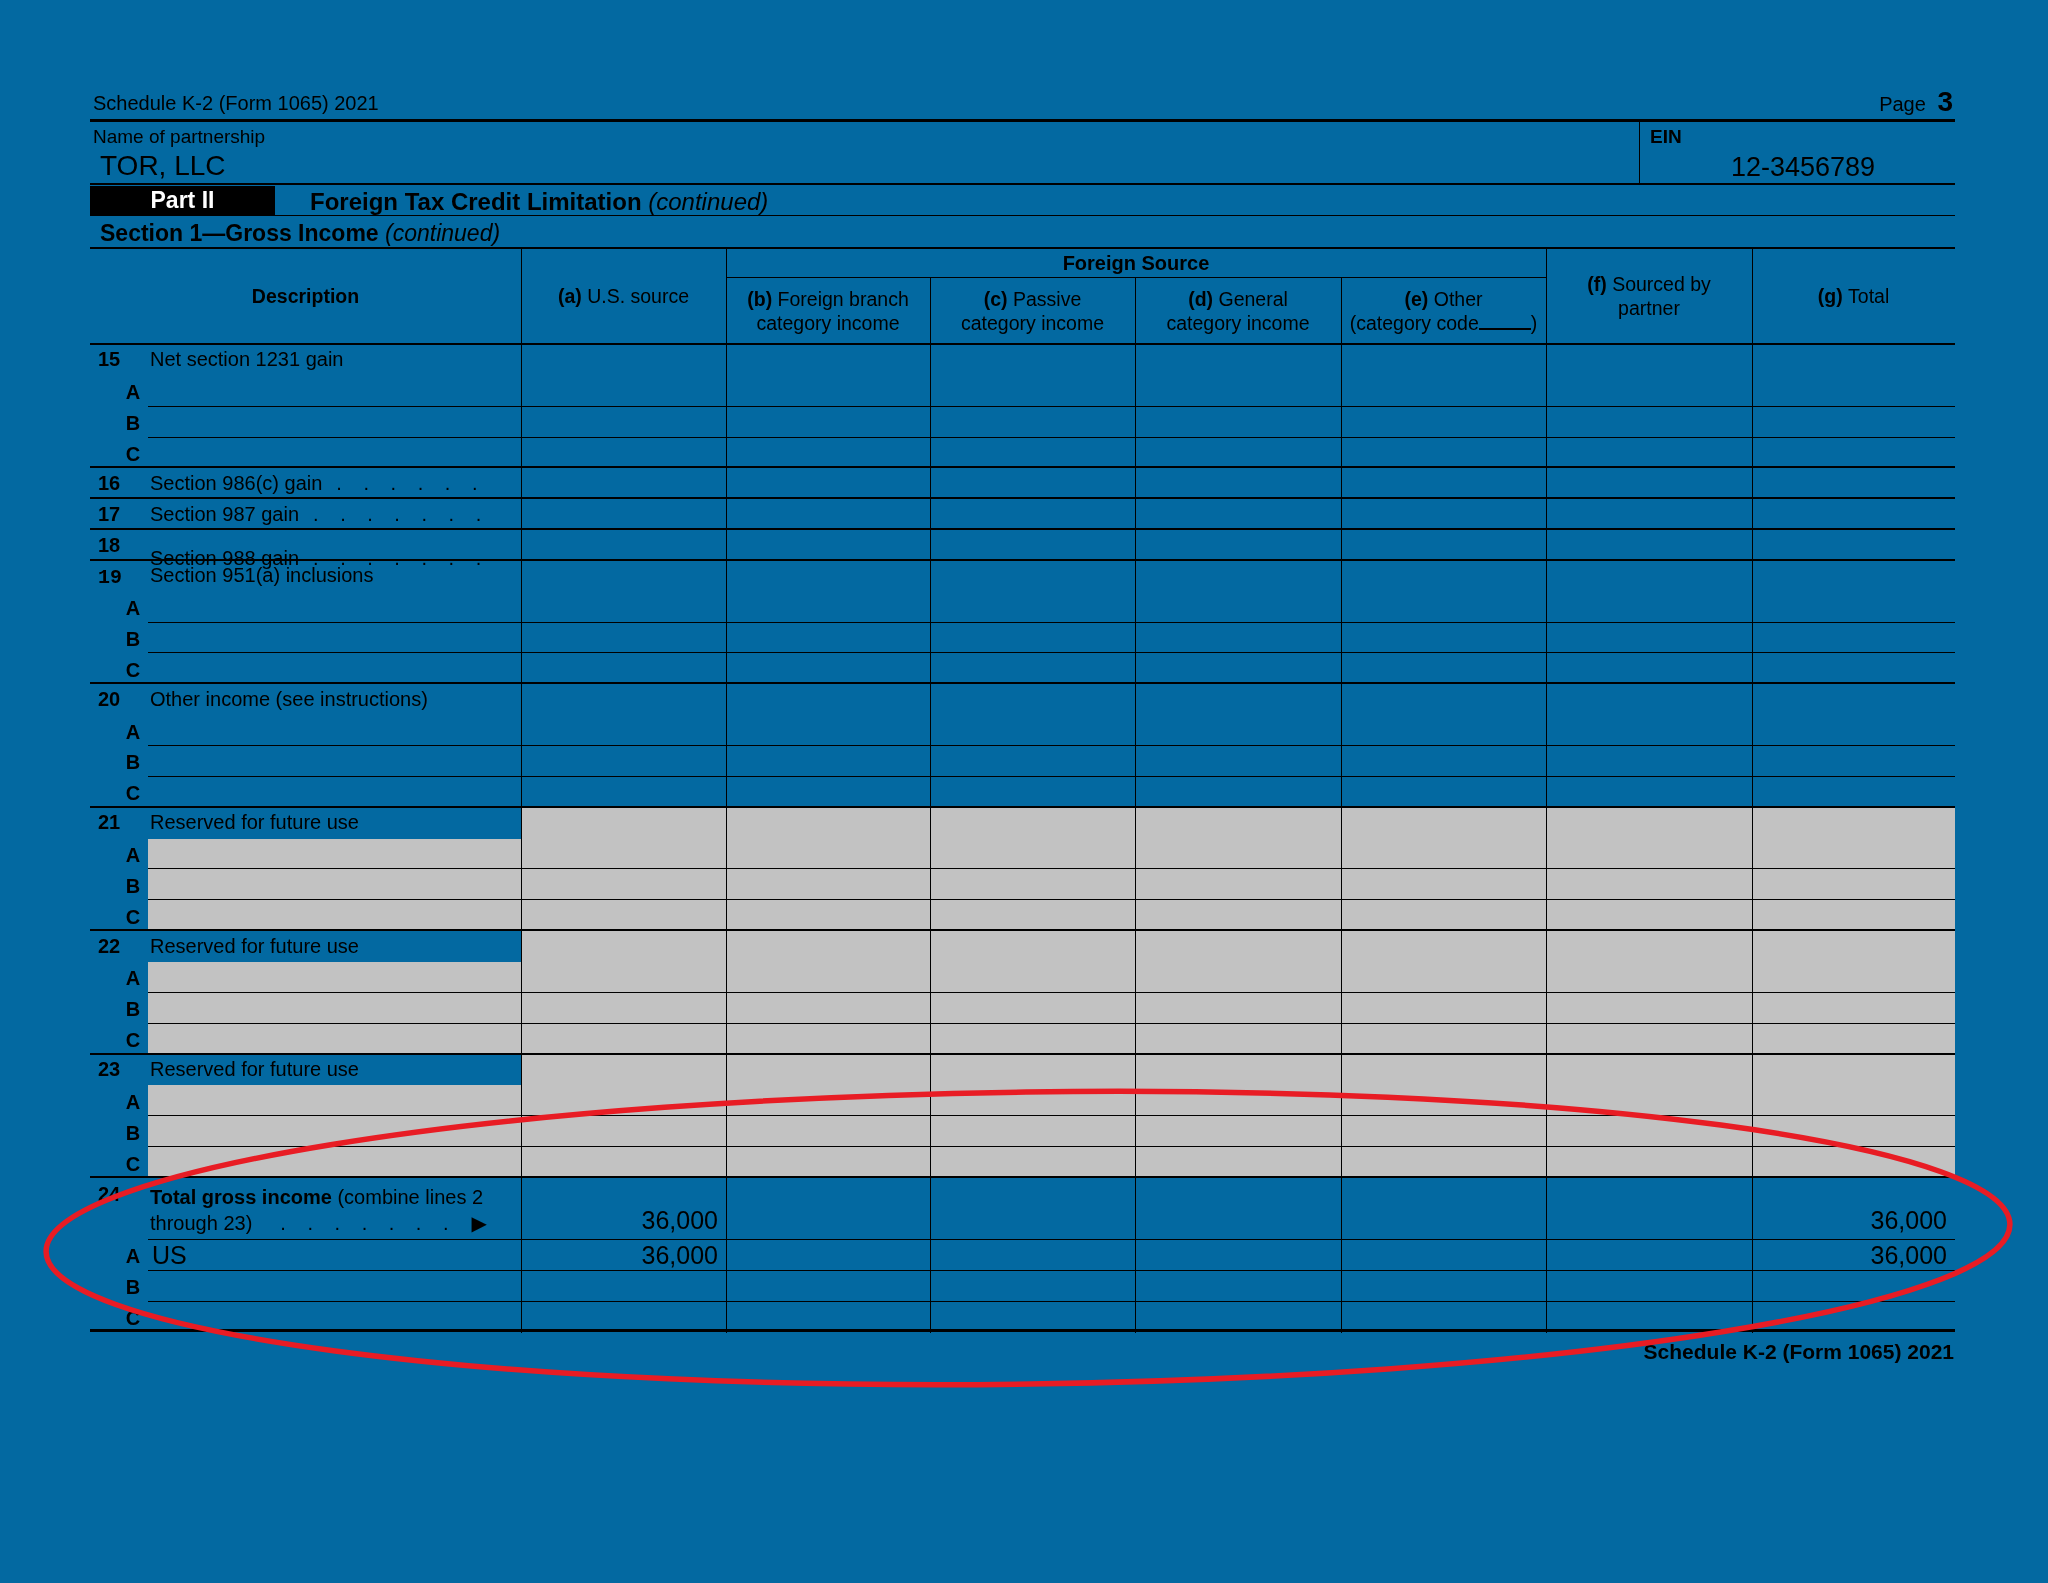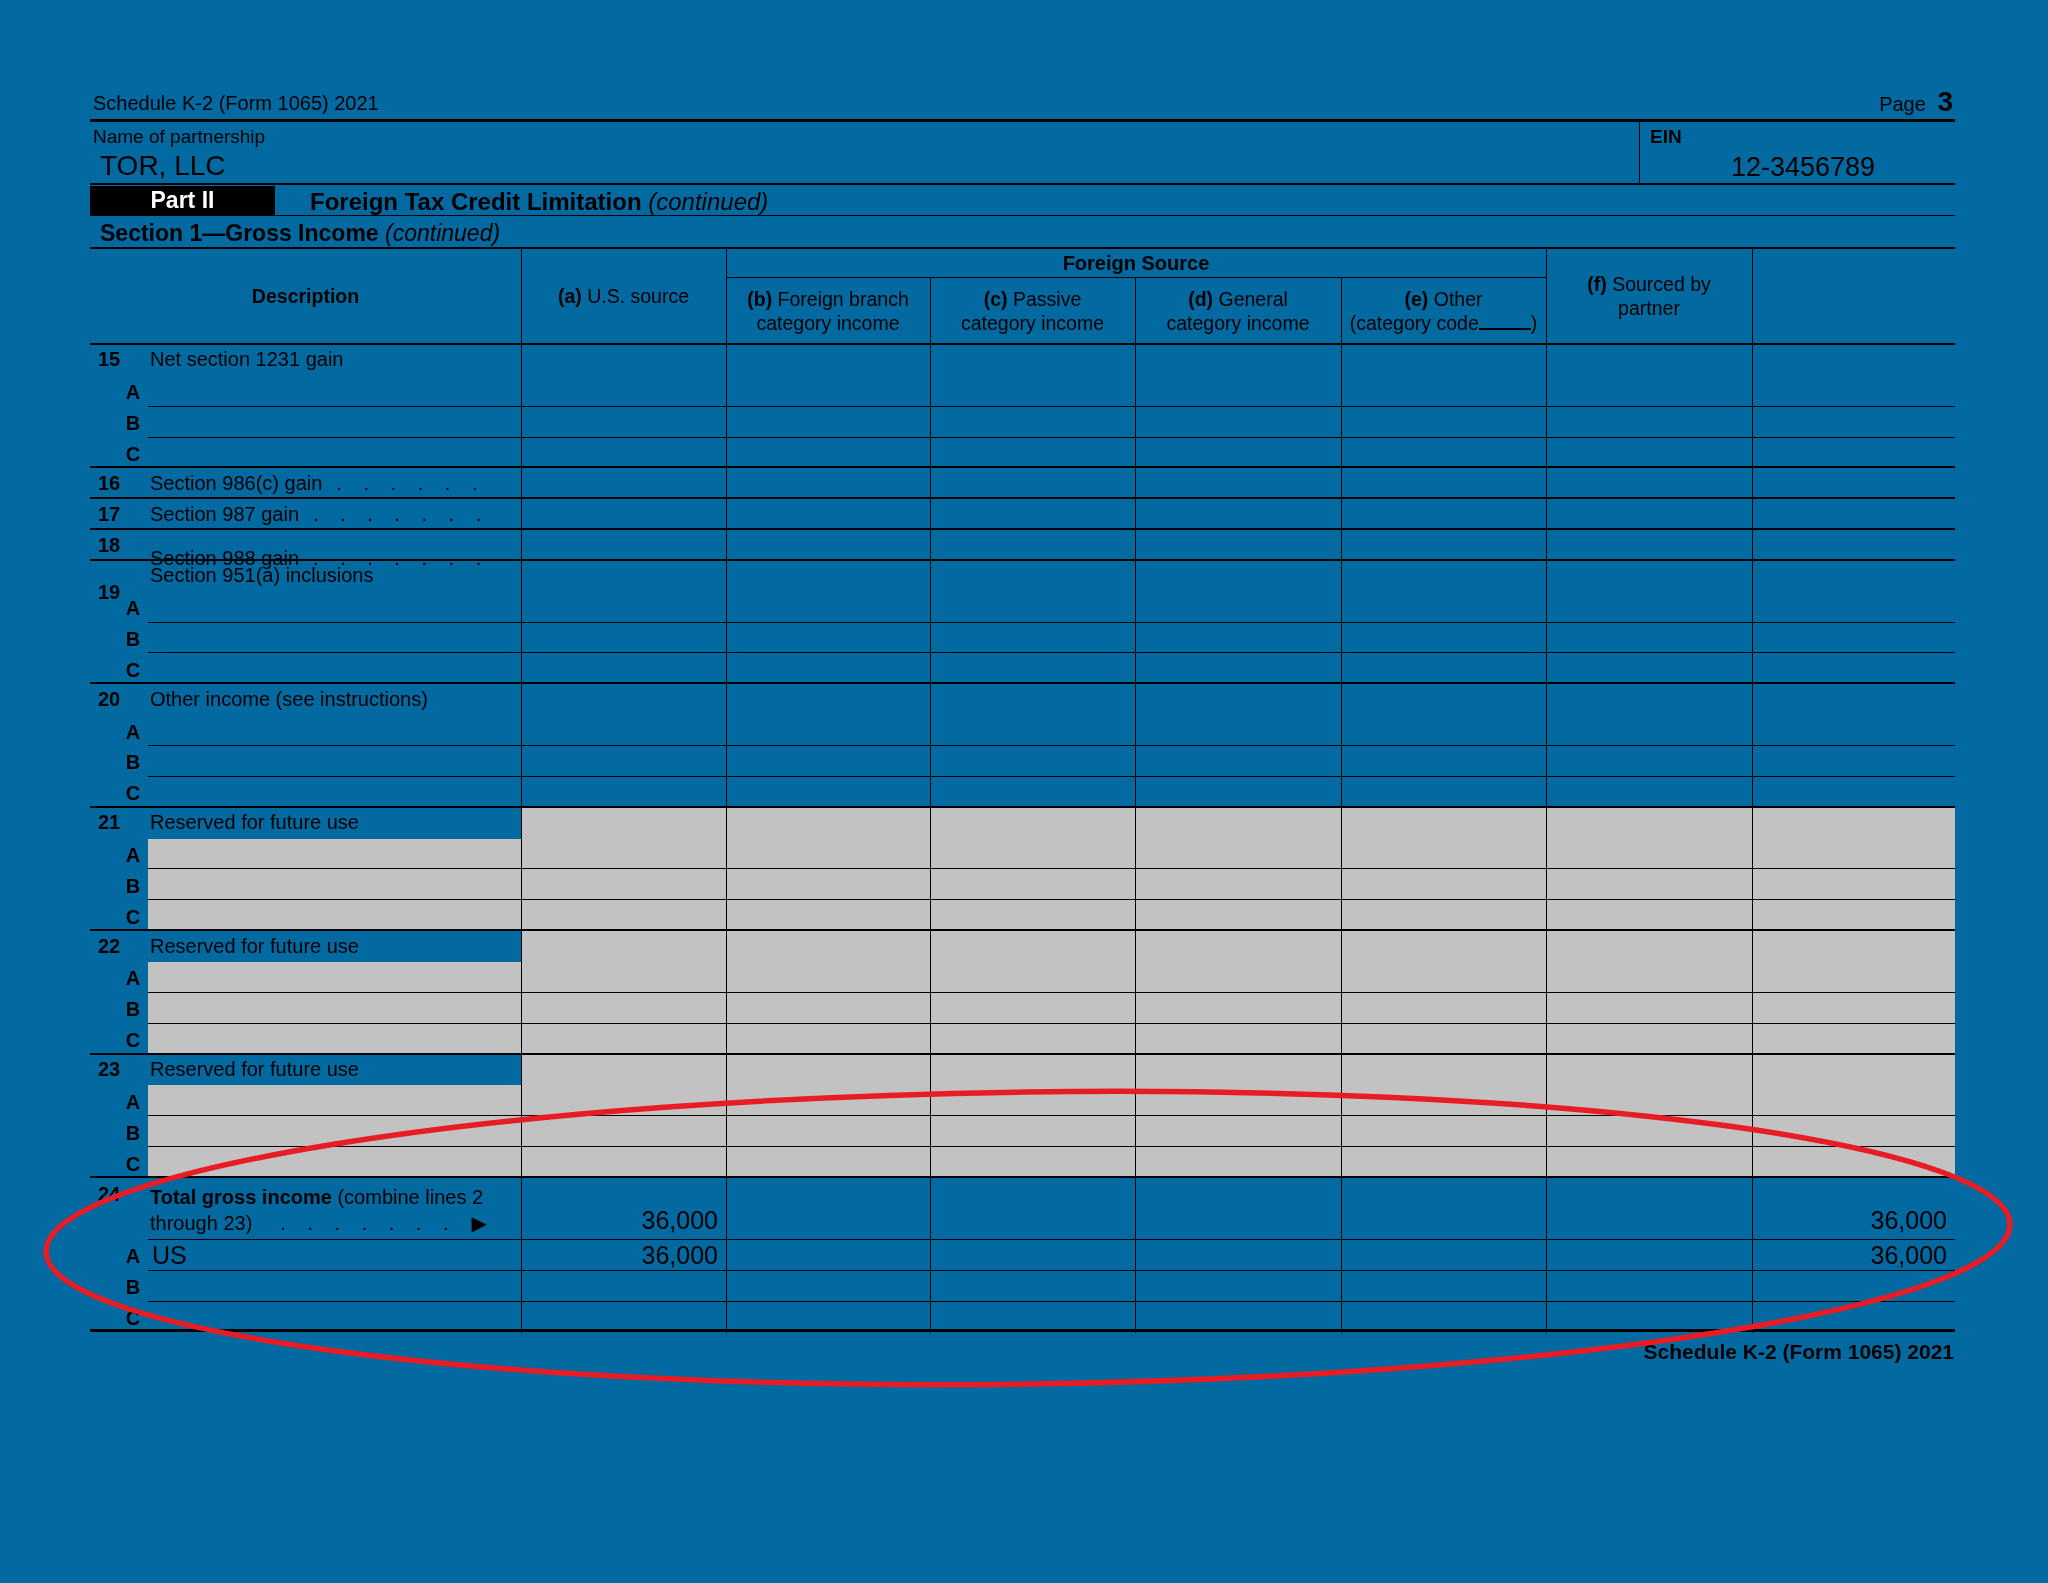--- a/index.html
+++ b/index.html
@@ -78,20 +78,23 @@
   </div>
   <div class="abs center colhead" style="left:1135px;top:277px;width:206px;height:68px;">
     <span><span class="bold">(d)</span>&nbsp;<span>General</span><br><span>category income</span></span>
   </div>
   <div class="abs center colhead" style="left:1341px;top:277px;width:205px;height:68px;">
     <span><span class="bold">(e)</span>&nbsp;<span>Other</span><br><span>(category code</span><span style="display:inline-block;width:52px;border-bottom:2px solid #000;"></span><span>)</span></span>
   </div>
   <div class="abs center colhead" style="left:1546px;top:247px;width:206px;height:98px;">
     <span><span class="bold">(f)</span>&nbsp;<span>Sourced by</span><br><span>partner</span></span>
   </div>
+  <div class="abs center colhead" style="left:1752px;top:247px;width:203px;height:98px;">
+    <span><span class="bold">(g)</span>&nbsp;<span>Total</span></span>
+  </div>
   <div class="hline" style="left:90px;top:343px;width:1865px;height:2px;"></div>
 
   <div id="rows-host">
       <div class="row" style="top: 345px; height: 30.85px;">
         <div class="cell" style="left: 431px; width: 205px;"></div>
         <div class="cell" style="left: 636px; width: 204px;"></div>
         <div class="cell" style="left: 840px; width: 205px;"></div>
         <div class="cell" style="left: 1045px; width: 206px;"></div>
         <div class="cell" style="left: 1251px; width: 205px;"></div>
         <div class="cell" style="left: 1456px; width: 206px;"></div>
@@ -172,21 +175,21 @@
         <div class="sep" style="left: 0px; right: 0px; height: 2px;"></div>
       </div>
       <div class="row" style="top: 560.95px; height: 30.85px;">
         <div class="cell" style="left: 431px; width: 205px;"></div>
         <div class="cell" style="left: 636px; width: 204px;"></div>
         <div class="cell" style="left: 840px; width: 205px;"></div>
         <div class="cell" style="left: 1045px; width: 206px;"></div>
         <div class="cell" style="left: 1251px; width: 205px;"></div>
         <div class="cell" style="left: 1456px; width: 206px;"></div>
         <div class="cell" style="left: 1662px; width: 203px;"></div>
-        <span class="rnum" style="top: 20px;">19</span>
+        <span class="rnum" style="top: 5px; font-family: Liberation Mono, monospace;">19</span>
         <div class="rlabel" style="top: 3.425px;"><span>Section 951(a) inclusions</span></div>
       </div>
       <div class="row" style="top: 591.8px; height: 30.85px;">
         <div class="cell" style="left: 431px; width: 205px;"></div>
         <div class="cell" style="left: 636px; width: 204px;"></div>
         <div class="cell" style="left: 840px; width: 205px;"></div>
         <div class="cell" style="left: 1045px; width: 206px;"></div>
         <div class="cell" style="left: 1251px; width: 205px;"></div>
         <div class="cell" style="left: 1456px; width: 206px;"></div>
         <div class="cell" style="left: 1662px; width: 203px;"></div>

